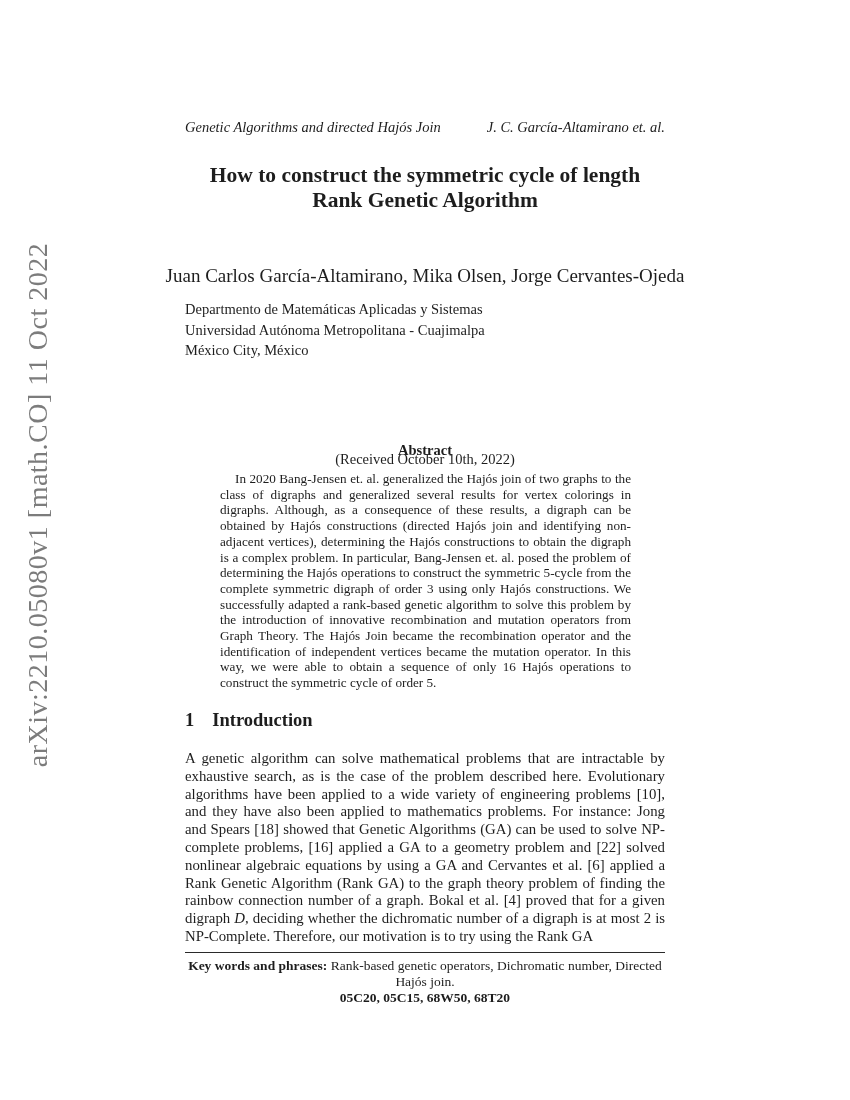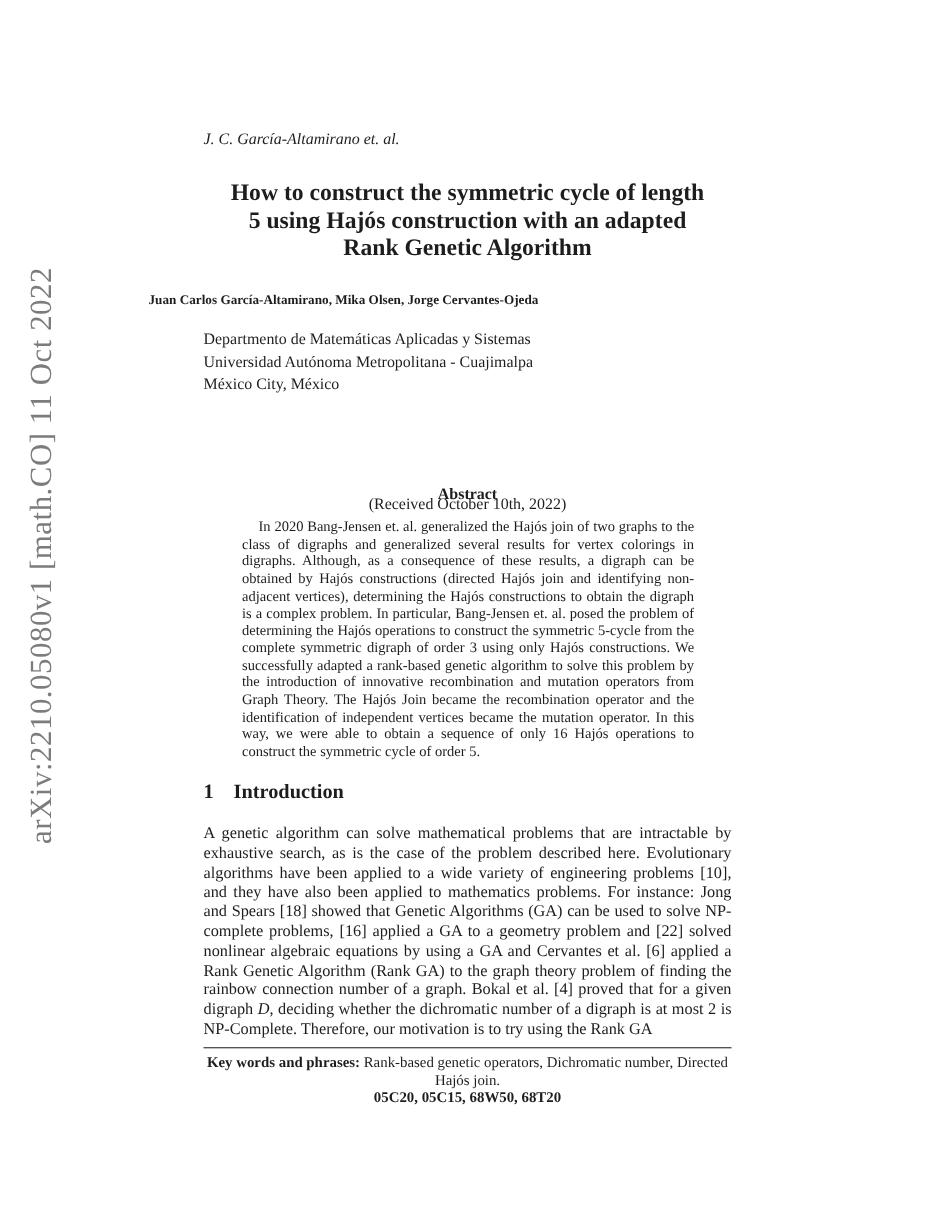--- a/index.html
+++ b/index.html
@@ -45,22 +45,23 @@
     text-align: center;
     font-weight: bold;
     font-size: 21.5px;
     line-height: 25px;
   }
   .authors-line {
     position: absolute;
     left: 135px;
     top: 265px;
     width: 580px;
-    font-weight: bold;
-    font-size: 12px;
+    text-align: center;
+    font-weight: normal;
+    font-size: 19px;
   }
   .affiliation {
     position: absolute;
     left: 185px;
     top: 299px;
     width: 480px;
     text-align: left;
     font-size: 14.5px;
     line-height: 20.5px;
   }
@@ -143,26 +144,26 @@
   .footnote .bold { font-weight: bold; }
 </style>
 </head>
 <body>
 
 <div class="page">
 
   <div class="arxiv-sidebar">arXiv:2210.05080v1 [math.CO] 11 Oct 2022</div>
 
   <div class="running-header">
+    <span>Genetic Algorithms and directed Hajós Join</span>
     <span>J. C. García-Altamirano et. al.</span>
   </div>
 
   <div class="paper-title">
     <div>How to construct the symmetric cycle of length</div>
-    <div>5 using Hajós construction with an adapted</div>
     <div>Rank Genetic Algorithm</div>
   </div>
 
   <div class="authors-line">Juan Carlos García-Altamirano, Mika Olsen, Jorge Cervantes-Ojeda</div>
 
   <div class="affiliation">
     <div>Departmento de Matemáticas Aplicadas y Sistemas</div>
     <div>Universidad Autónoma Metropolitana - Cuajimalpa</div>
     <div>México City, México</div>
   </div>

